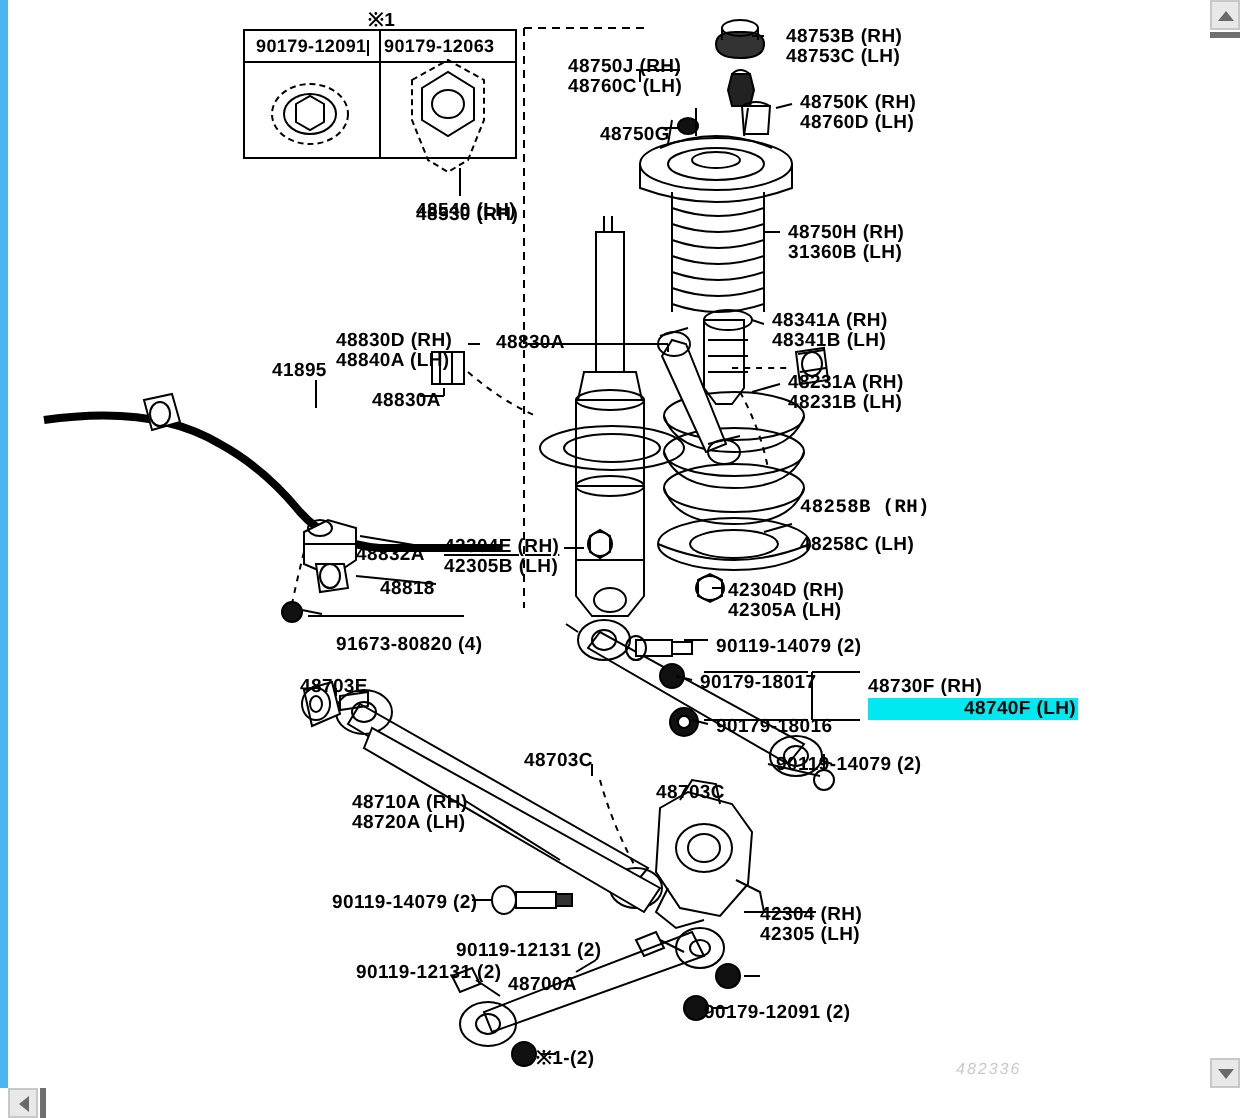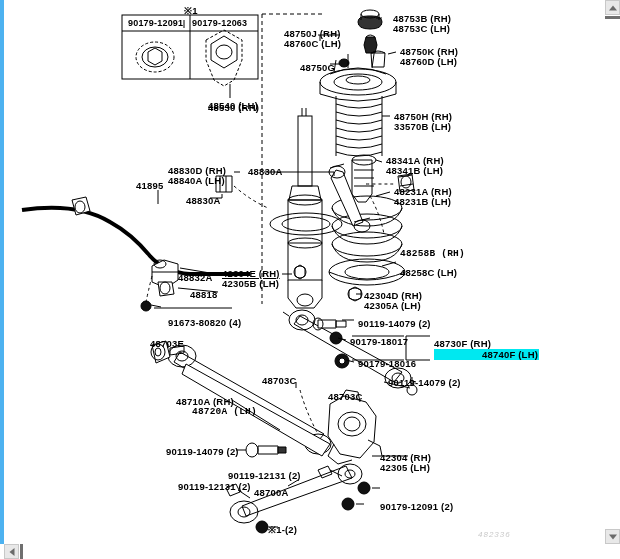--- a/index.html
+++ b/index.html
@@ -258,21 +258,21 @@
         <div class="lbl" style="left: 208px; top: 102px;">48530 (RH)</div>
         <div class="lbl" style="left: 208px; top: 100px;">48540 (LH)</div>
         <div class="lbl" style="left: 284px; top: 28px;">48750J (RH)</div>
         <div class="lbl" style="left: 284px; top: 38px;">48760C (LH)</div>
         <div class="lbl" style="left: 393px; top: 13px;">48753B (RH)</div>
         <div class="lbl" style="left: 393px; top: 23px;">48753C (LH)</div>
         <div class="lbl" style="left: 400px; top: 46px;">48750K (RH)</div>
         <div class="lbl" style="left: 400px; top: 56px;">48760D (LH)</div>
         <div class="lbl" style="left: 300px; top: 62px;">48750G</div>
         <div class="lbl" style="left: 394px; top: 111px;">48750H (RH)</div>
-        <div class="lbl" style="left: 394px; top: 121px;">33570B (LH)</div>
+        <div class="lbl" style="left: 394px; top: 121px;">31360B (LH)</div>
         <div class="lbl" style="left: 386px; top: 155px;">48341A (RH)</div>
         <div class="lbl" style="left: 386px; top: 165px;">48341B (LH)</div>
         <div class="lbl" style="left: 394px; top: 186px;">48231A (RH)</div>
         <div class="lbl" style="left: 394px; top: 196px;">48231B (LH)</div>
         <div class="lbl" style="left: 400px; top: 248px; font-family: Liberation Mono, monospace;">48258B (RH)</div>
         <div class="lbl" style="left: 400px; top: 267px;">48258C (LH)</div>
         <div class="lbl" style="left: 364px; top: 290px;">42304D (RH)</div>
         <div class="lbl" style="left: 364px; top: 300px;">42305A (LH)</div>
         <div class="lbl" style="left: 358px; top: 318px;">90119-14079 (2)</div>
         <div class="lbl" style="left: 350px; top: 336px;">90179-18017</div>
@@ -287,28 +287,28 @@
         <div class="lbl" style="left: 136px; top: 180px;">41895</div>
         <div class="lbl" style="left: 178px; top: 272px;">48832A</div>
         <div class="lbl" style="left: 222px; top: 268px; text-decoration: underline;">42304E (RH)</div>
         <div class="lbl" style="left: 222px; top: 278px;">42305B (LH)</div>
         <div class="lbl" style="left: 190px; top: 289px;">48818</div>
         <div class="lbl" style="left: 168px; top: 305px; margin-top: 12px;">91673-80820 (4)</div>
         <div class="lbl" style="left: 150px; top: 338px;">48703E</div>
         <div class="lbl" style="left: 262px; top: 375px;">48703C</div>
         <div class="lbl" style="left: 328px; top: 391px;">48703C</div>
         <div class="lbl" style="left: 176px; top: 396px;">48710A (RH)</div>
-        <div class="lbl" style="left: 192px; top: 406px; font-family: Liberation Mono, monospace;">48720A (LH)</div>
+        <div class="lbl" style="left: 176px; top: 406px;">48720A (LH)</div>
         <div class="lbl" style="left: 166px; top: 446px;">90119-14079 (2)</div>
         <div class="lbl" style="left: 228px; top: 470px;">90119-12131 (2)</div>
         <div class="lbl" style="left: 178px; top: 481px;">90119-12131 (2)</div>
         <div class="lbl" style="left: 254px; top: 487px;">48700A</div>
         <div class="lbl" style="left: 380px; top: 452px;">42304 (RH)</div>
         <div class="lbl" style="left: 380px; top: 462px;">42305 (LH)</div>
-        <div class="lbl" style="left: 380px; top: 501px; text-align: right;">90179-12091 (2)</div>
+        <div class="lbl" style="left: 352px; top: 501px; text-align: right;">90179-12091 (2)</div>
         <div class="lbl" style="left: 268px; top: 524px;">※1-(2)</div>
       </div>
 
     <div class="watermark" style="left:478px;top:530px;font-style:italic;">482336</div>
   </div>
 
   <div class="vscroll">
     <div class="btn up">
       <span class="arrow up"></span>
     </div>

